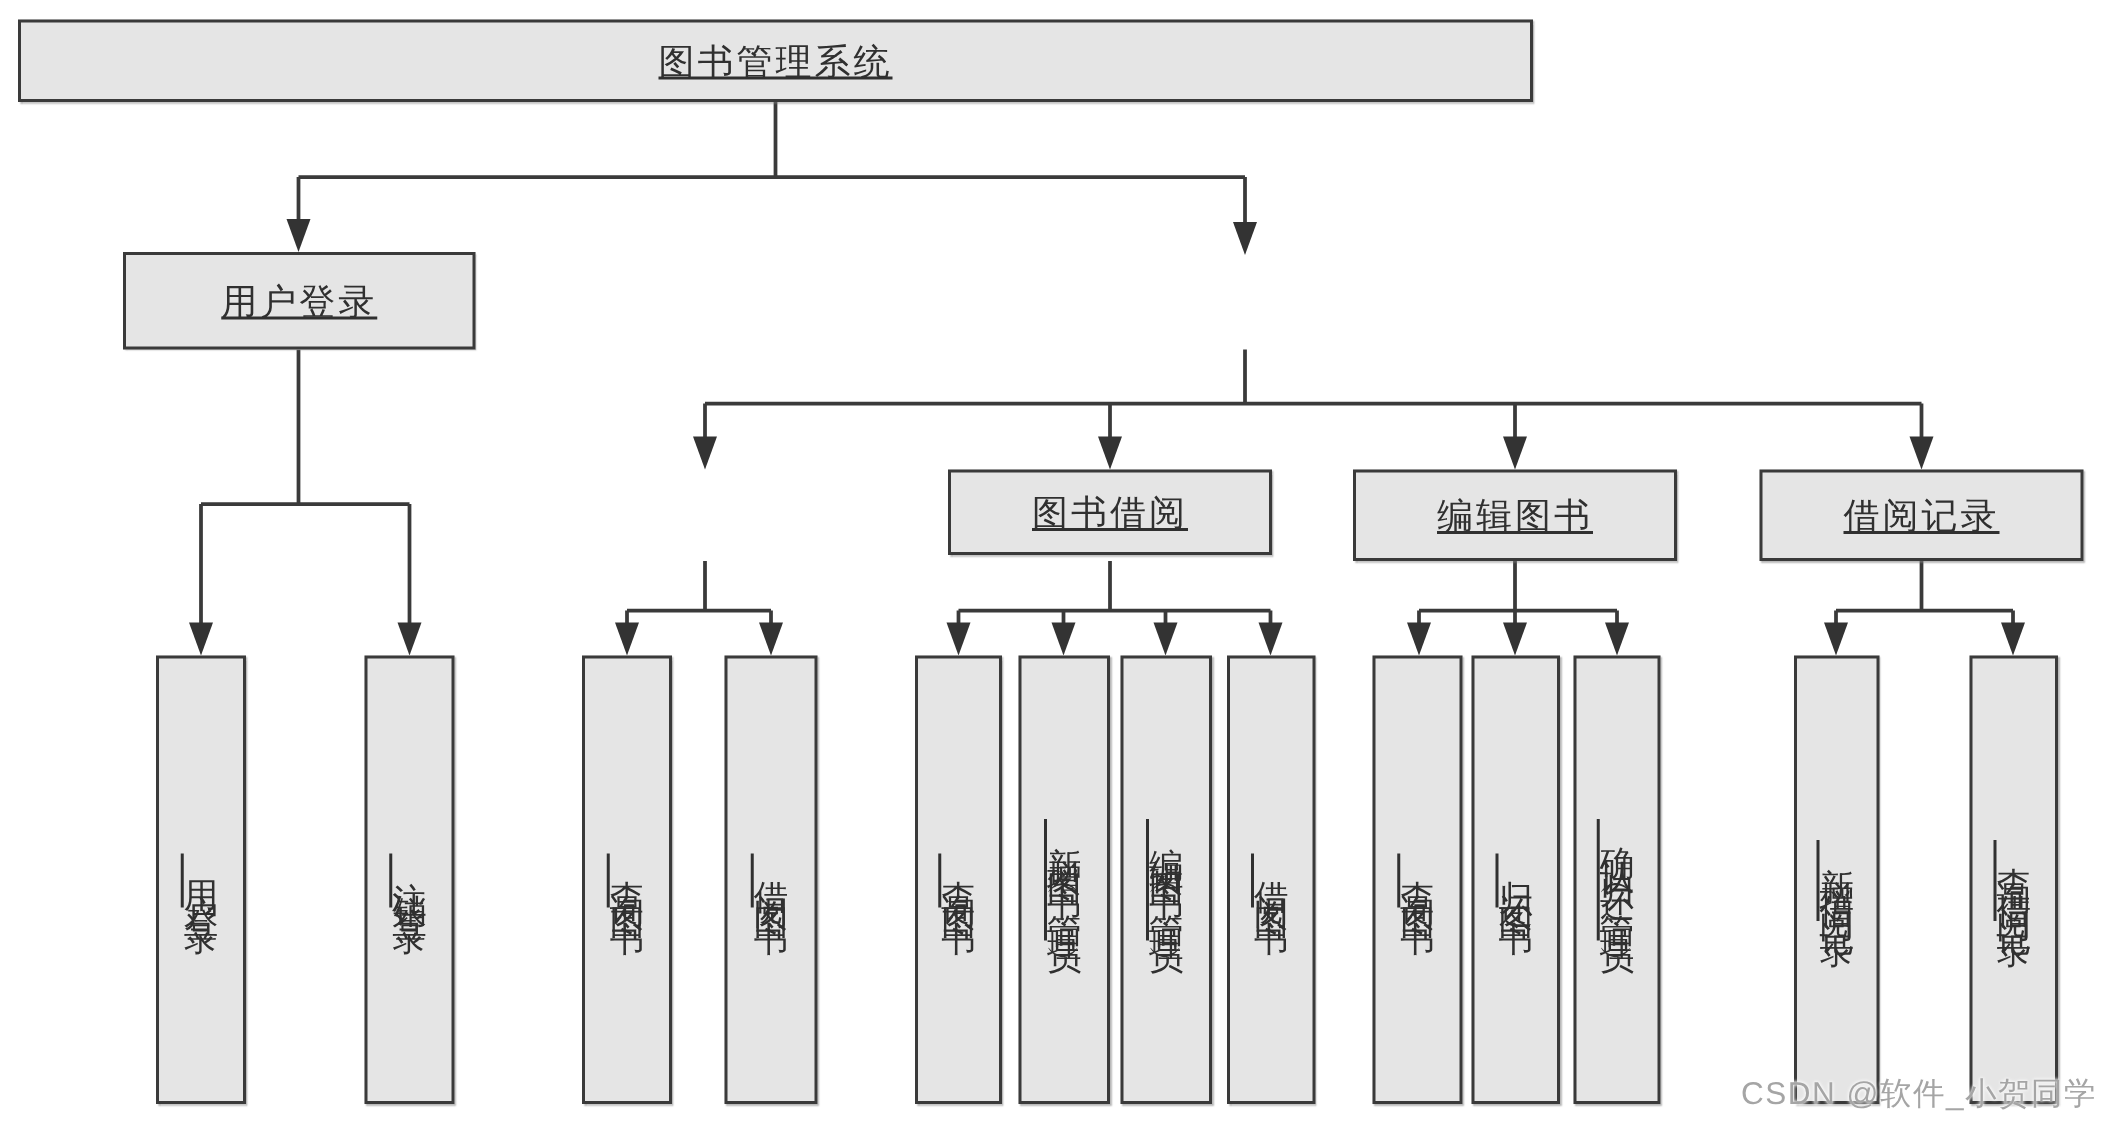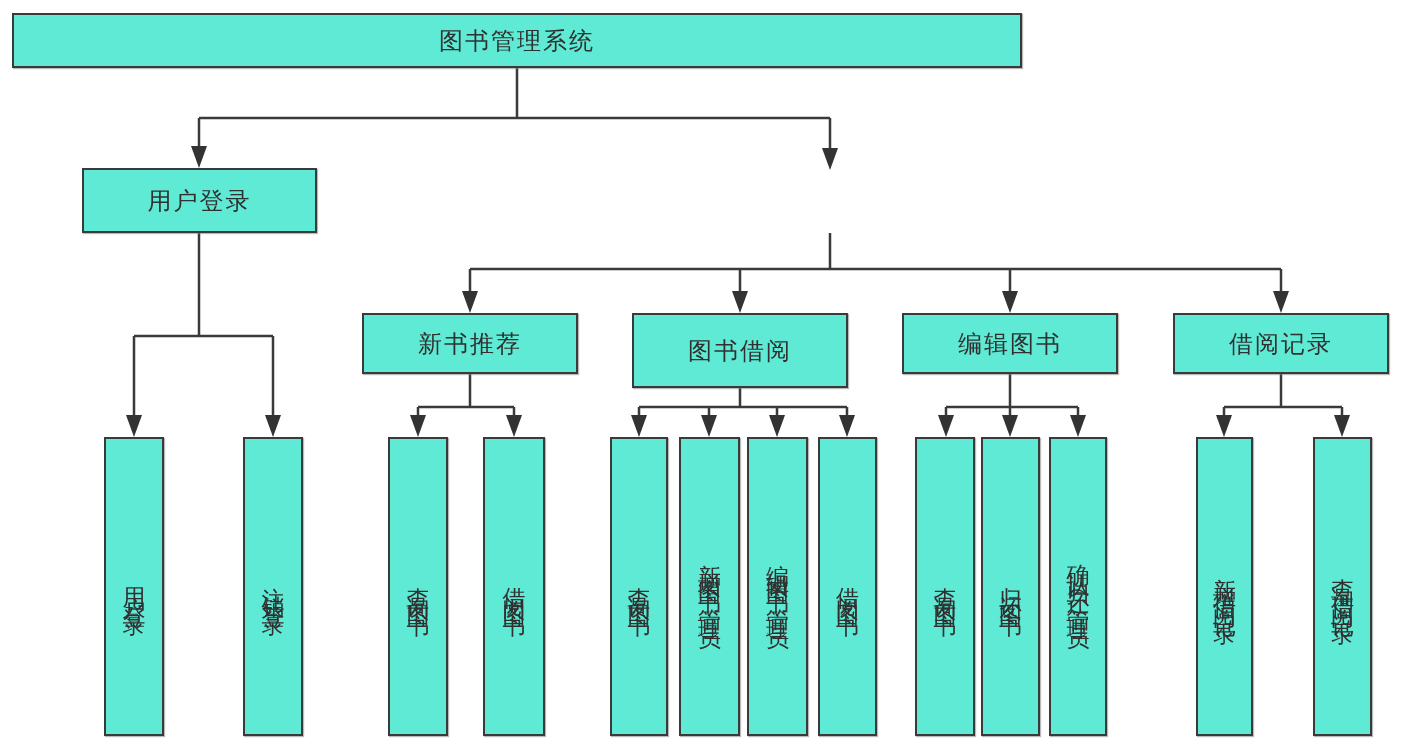--- a/index.html
+++ b/index.html
@@ -7,25 +7,26 @@
     position:relative;
     width:1405px;height:747px;
     background:#ffffff;
     font-family:"Liberation Sans","DejaVu Sans",sans-serif;
     overflow:hidden;
   }
   #wires{position:absolute;left:0;top:0;width:1405px;height:747px;}
   .node{
     position:absolute;
     box-sizing:border-box;
-    background:#5eead4;
+    background:#e5e5e5;
     border:2px solid #3a3a3a;
     box-shadow:1px 1px 1px rgba(130,130,130,.55);
     display:flex;align-items:center;justify-content:center;
     color:#303030;
+    text-decoration:underline;
   }
   .hnode{font-size:24px;letter-spacing:2px;white-space:nowrap;}
   .vnode span{
     writing-mode:vertical-rl;
     font-size:23px;
     letter-spacing:9px;
     line-height:1;
     color:#303030;
   }
   #watermark{
@@ -81,22 +82,21 @@
       <polygon points="1070,415 1086,415 1078,437"></polygon>
       <polygon points="1216,415 1232,415 1224,437"></polygon>
       <polygon points="1334,415 1350,415 1342,437"></polygon>
     </g>
   </svg>
 
   <div class="node hnode" style="left:12px;top:13px;width:1010px;height:55px">图书管理系统</div>
 
   <div class="node hnode" style="left:82px;top:168px;width:235px;height:65px">用户登录</div>
 
-  <div class="node hnode" style="left:362px;top:313px;width:216px;height:61px">新书推荐</div>
-  <div class="node hnode" style="left:632px;top:313px;width:216px;height:75px">图书借阅</div>
+  <div class="node hnode" style="left:632px;top:313px;width:216px;height:57px">图书借阅</div>
   <div class="node hnode" style="left:902px;top:313px;width:216px;height:61px">编辑图书</div>
   <div class="node hnode" style="left:1173px;top:313px;width:216px;height:61px">借阅记录</div>
 
   <div class="node vnode" style="left:104px;top:437px;width:60px;height:299px">
     <span>用户登录</span>
   </div>
   <div class="node vnode" style="left:243px;top:437px;width:60px;height:299px">
     <span>注销登录</span>
   </div>
 
@@ -130,13 +130,14 @@
     <span>确认归还（管理员）</span>
   </div>
 
   <div class="node vnode" style="left:1196px;top:437px;width:57px;height:299px">
     <span>新增借阅记录</span>
   </div>
   <div class="node vnode" style="left:1313px;top:437px;width:59px;height:299px">
     <span>查询借阅记录</span>
   </div>
 
+  <div id="watermark">CSDN @软件_小贺同学</div>
 </div>
 
 </body></html>

